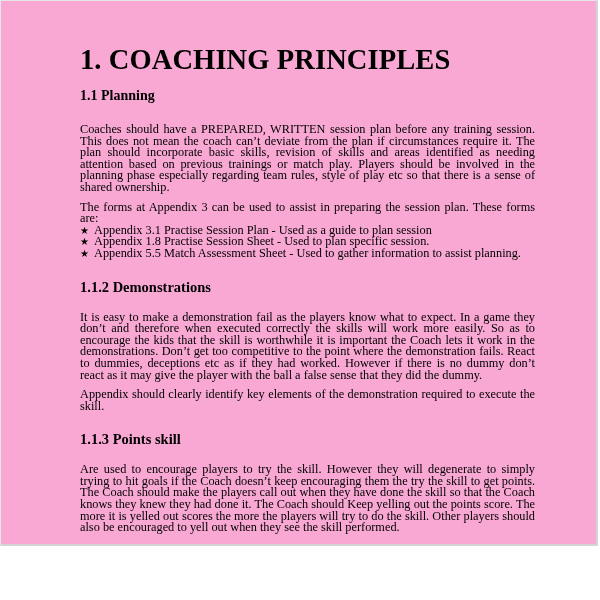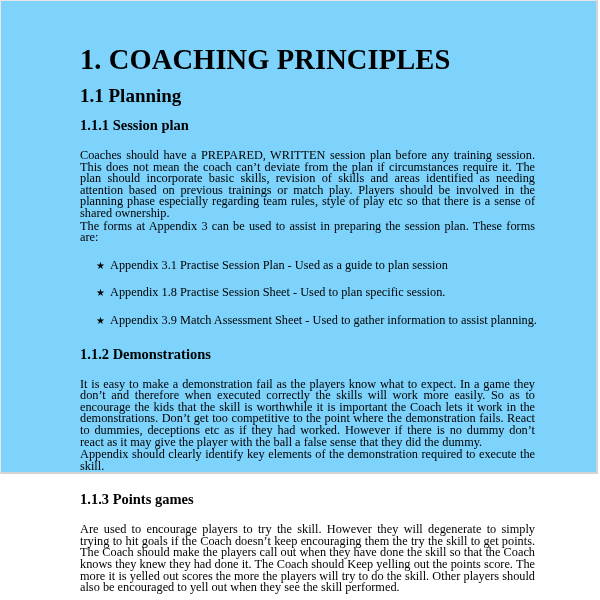--- a/index.html
+++ b/index.html
@@ -1,69 +1,68 @@
 <!DOCTYPE html>
 <html><head>
   <meta charset="utf-8">
   <style>
     html, body { margin: 0; padding: 0; }
     body {
       width: 600px; height: 600px; background: #ffffff; overflow: hidden;
       position: relative;
     }
     .page {
-      position: absolute; left: 0; top: 0; width: 598px; height: 474px;
+      position: absolute; left: 0; top: 0; width: 598px; height: 546px;
       border-right: 2px solid #d4d4d4; border-bottom: 2px solid #d4d4d4;
       border-top: 1px solid #e6e6e6; border-left: 1px solid #e6e6e6;
-      background: #7dd3fc; box-sizing: border-box;
+      background: #f9a8d4; box-sizing: border-box;
     }
     .content {
       position: absolute; left: 79px; top: 40px; width: 455px;
       font-family: "Liberation Serif", serif; color: #000;
     }
     h1 {
       font-size: 28.5px; font-weight: bold; margin: 0; line-height: 38px;
       letter-spacing: 0.1px;
     }
     h2 {
-      font-size: 19px; font-weight: bold; margin: 3px 0 0 0; line-height: 28px;
+      font-size: 14px; font-weight: bold; margin: 3px 0 0 0; line-height: 28px;
     }
     h3 {
       font-size: 14.5px; font-weight: bold; margin: 0; line-height: 22px;
     }
     h3.first { margin-top: 4px; }
     h3.sec { margin-top: 16px; }
     p {
       font-size: 12.3px; line-height: 11.6px; margin: 0; text-align: justify;
     }
     p.after-h3 { margin-top: 14px; }
-    p.gap { margin-top: 1px; }
+    p.gap { margin-top: 8px; }
     ul.stars {
       list-style: none; margin: 0; padding: 0; font-size: 12.3px; line-height: 11.6px;
     }
-    ul.stars li { margin: 16px; padding: 0; white-space: nowrap; }
+    ul.stars li { margin: 0; padding: 0; white-space: nowrap; }
     .star { display: inline-block; width: 14px; font-size: 10px; }
   </style>
 </head>
 <body>
 
 <div class="page">
   <div class="content">
     <h1>1. COACHING PRINCIPLES</h1>
     <h2>1.1 Planning</h2>
 
-    <h3 class="first">1.1.1 Session plan</h3>
     <p class="after-h3">Coaches should have a PREPARED, WRITTEN session plan before any training session. This does not mean the coach can’t deviate from the plan if circumstances require it. The plan should incorporate basic skills, revision of skills and areas identified as needing attention based on previous trainings or match play. Players should be involved in the planning phase especially regarding team rules, style of play etc so that there is a sense of shared ownership.</p>
     <p class="gap">The forms at Appendix 3 can be used to assist in preparing the session plan. These forms are:</p>
     <ul class="stars">
       <li><span class="star">★</span><span>Appendix 3.1 Practise Session Plan - Used as a guide to plan session</span></li>
       <li><span class="star">★</span><span>Appendix 1.8 Practise Session Sheet - Used to plan specific session.</span></li>
-      <li><span class="star">★</span><span>Appendix 3.9 Match Assessment Sheet - Used to gather information to assist planning.</span></li>
+      <li><span class="star">★</span><span>Appendix 5.5 Match Assessment Sheet - Used to gather information to assist planning.</span></li>
     </ul>
 
     <h3 class="sec">1.1.2 Demonstrations</h3>
     <p class="after-h3">It is easy to make a demonstration fail as the players know what to expect. In a game they don’t and therefore when executed correctly the skills will work more easily. So as to encourage the kids that the skill is worthwhile it is important the Coach lets it work in the demonstrations. Don’t get too competitive to the point where the demonstration fails. React to dummies, deceptions etc as if they had worked. However if there is no dummy don’t react as it may give the player with the ball a false sense that they did the dummy.</p>
     <p class="gap">Appendix should clearly identify key elements of the demonstration required to execute the skill.</p>
 
-    <h3 class="sec">1.1.3 Points games</h3>
+    <h3 class="sec">1.1.3 Points skill</h3>
     <p class="after-h3">Are used to encourage players to try the skill. However they will degenerate to simply trying to hit goals if the Coach doesn’t keep encouraging them the try the skill to get points. The Coach should make the players call out when they have done the skill so that the Coach knows they knew they had done it. The Coach should Keep yelling out the points score. The more it is yelled out scores the more the players will try to do the skill. Other players should also be encouraged to yell out when they see the skill performed.</p>
   </div>
 </div>
 
 </body></html>

